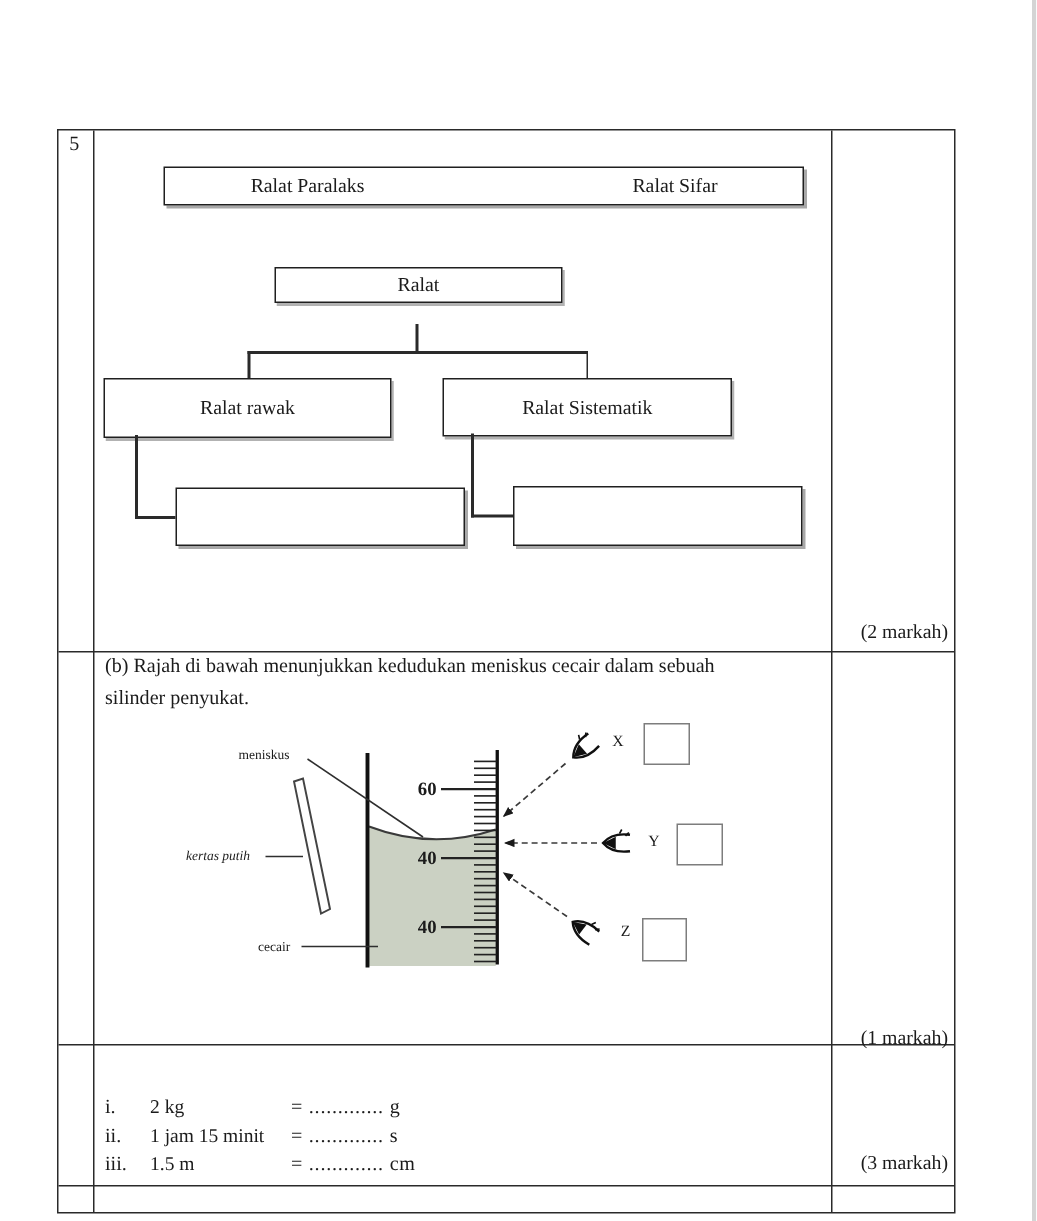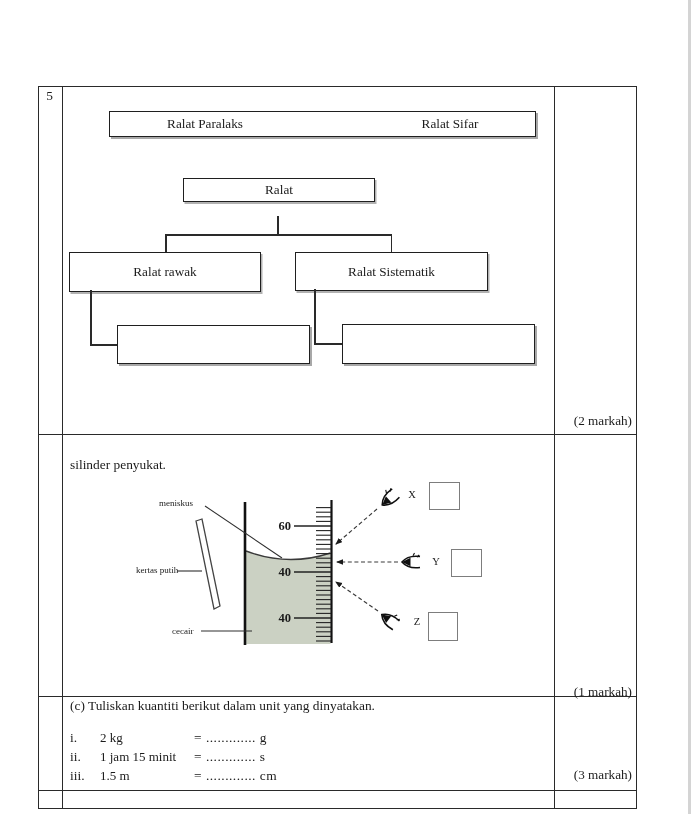--- a/index.html
+++ b/index.html
@@ -65,20 +65,21 @@
   <div class="line" style="left:90px;top:290px;width:1.7px;height:56px;"></div>
   <div class="line" style="left:90px;top:344.3px;width:28px;height:1.7px;"></div>
   <div class="cellbox shadow1" style="left:117px;top:325px;width:193px;height:39px;border-width:1.5px;"></div>
 
   <div class="line" style="left:314px;top:289px;width:1.7px;height:56px;"></div>
   <div class="line" style="left:314px;top:343.3px;width:29px;height:1.7px;"></div>
   <div class="cellbox shadow1" style="left:342px;top:324px;width:193px;height:40px;border-width:1.5px;"></div>
 
   <div class="marks" style="top:413px;">(2 markah)</div>
 
+  <div class="txt" style="left:70px;top:436px;">(b) Rajah di bawah menunjukkan kedudukan meniskus cecair dalam sebuah</div>
   <div class="txt" style="left:70px;top:457px;">silinder penyukat.</div>
 
   <svg class="abs" style="left:0;top:0;pointer-events:none;" width="691" height="814" viewBox="0 0 691 814">
     <defs>
       <marker id="arrow" orient="auto" markerUnits="userSpaceOnUse" markerWidth="8" markerHeight="7" refX="6" refY="2.8">
         <path d="M0,0 L7,2.8 L0,5.6 Z" fill="#1a1a1a"></path>
       </marker>
     </defs>
 
     <path d="M246,551 Q288,567 330.5,553 L330.5,644 L246,644 Z" fill="#cbd1c3"></path>
@@ -140,38 +141,37 @@
       <path d="M 2,-6.2 L 3.5,-9 M 6,-4.8 L 8.2,-7" stroke="#101010" stroke-width="1.1" fill="none"></path>
     </g>
     <g transform="translate(389,620) rotate(37)">
       <path d="M 9,-5.5 Q -3,-7 -9,0 Q -3,7 9,5.5" fill="none" stroke="#101010" stroke-width="1.6"></path>
       <path d="M -9,0 L -0.5,-4.2 L -0.5,4.2 Z" fill="#101010"></path>
       <path d="M 2,-6.2 L 3.5,-9 M 6,-4.8 L 8.2,-7" stroke="#101010" stroke-width="1.1" fill="none"></path>
     </g>
   </svg>
 
   <div class="txt small" style="left:159px;top:498px;">meniskus</div>
-  <div class="txt small" style="left:136px;top:565px;">kertas putih</div>
+  <div class="txt small" style="left:124px;top:565px;font-style:italic;">kertas putih</div>
   <div class="txt small" style="left:172px;top:626px;">cecair</div>
 
   <div class="scale-num" style="left:266px;top:518.5px;">60</div>
   <div class="scale-num" style="left:266px;top:564.5px;">40</div>
   <div class="scale-num" style="left:266px;top:610.5px;">40</div>
 
   <div class="eyeletter" style="left:405px;top:489px;">X</div>
   <div class="eyeletter" style="left:429px;top:556px;">Y</div>
   <div class="eyeletter" style="left:410px;top:616px;">Z</div>
 
   <div class="checkbox" style="left:429px;top:482px;width:31px;height:28px;"></div>
   <div class="checkbox" style="left:451px;top:549px;width:31px;height:28px;"></div>
   <div class="checkbox" style="left:428px;top:612px;width:30px;height:29px;"></div>
 
   <div class="marks" style="top:684px;">(1 markah)</div>
 
-  <div class="txt" style="left:70px;top:698px;">(c) Tuliskan kuantiti berikut dalam unit yang dinyatakan.</div>
 
   <div class="itm-num" style="top:730px;">i.</div>
   <div class="itm-qty" style="top:730px;">2 kg</div>
   <div class="itm-conv dotted" style="top:730px;">= ............. g</div>
 
   <div class="itm-num" style="top:749px;">ii.</div>
   <div class="itm-qty" style="top:749px;">1 jam 15 minit</div>
   <div class="itm-conv dotted" style="top:749px;">= ............. s</div>
 
   <div class="itm-num" style="top:768px;">iii.</div>

